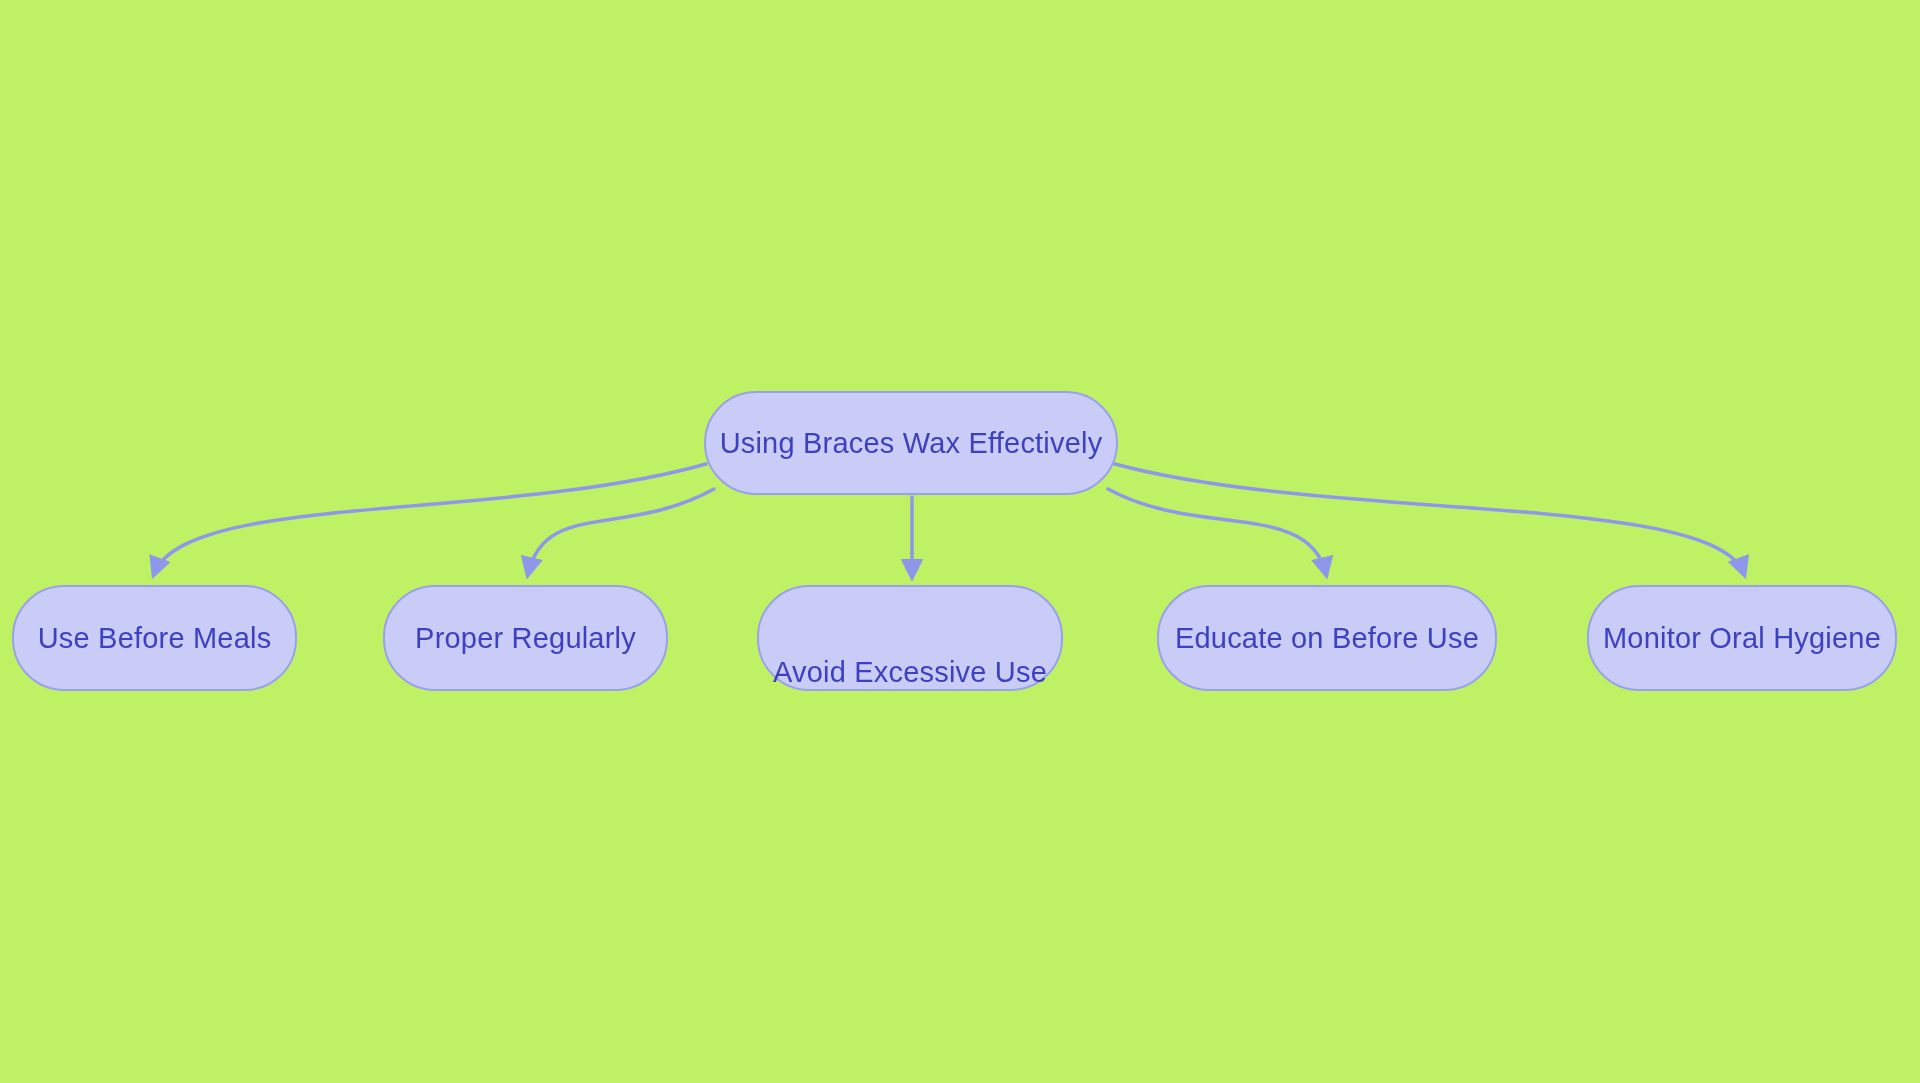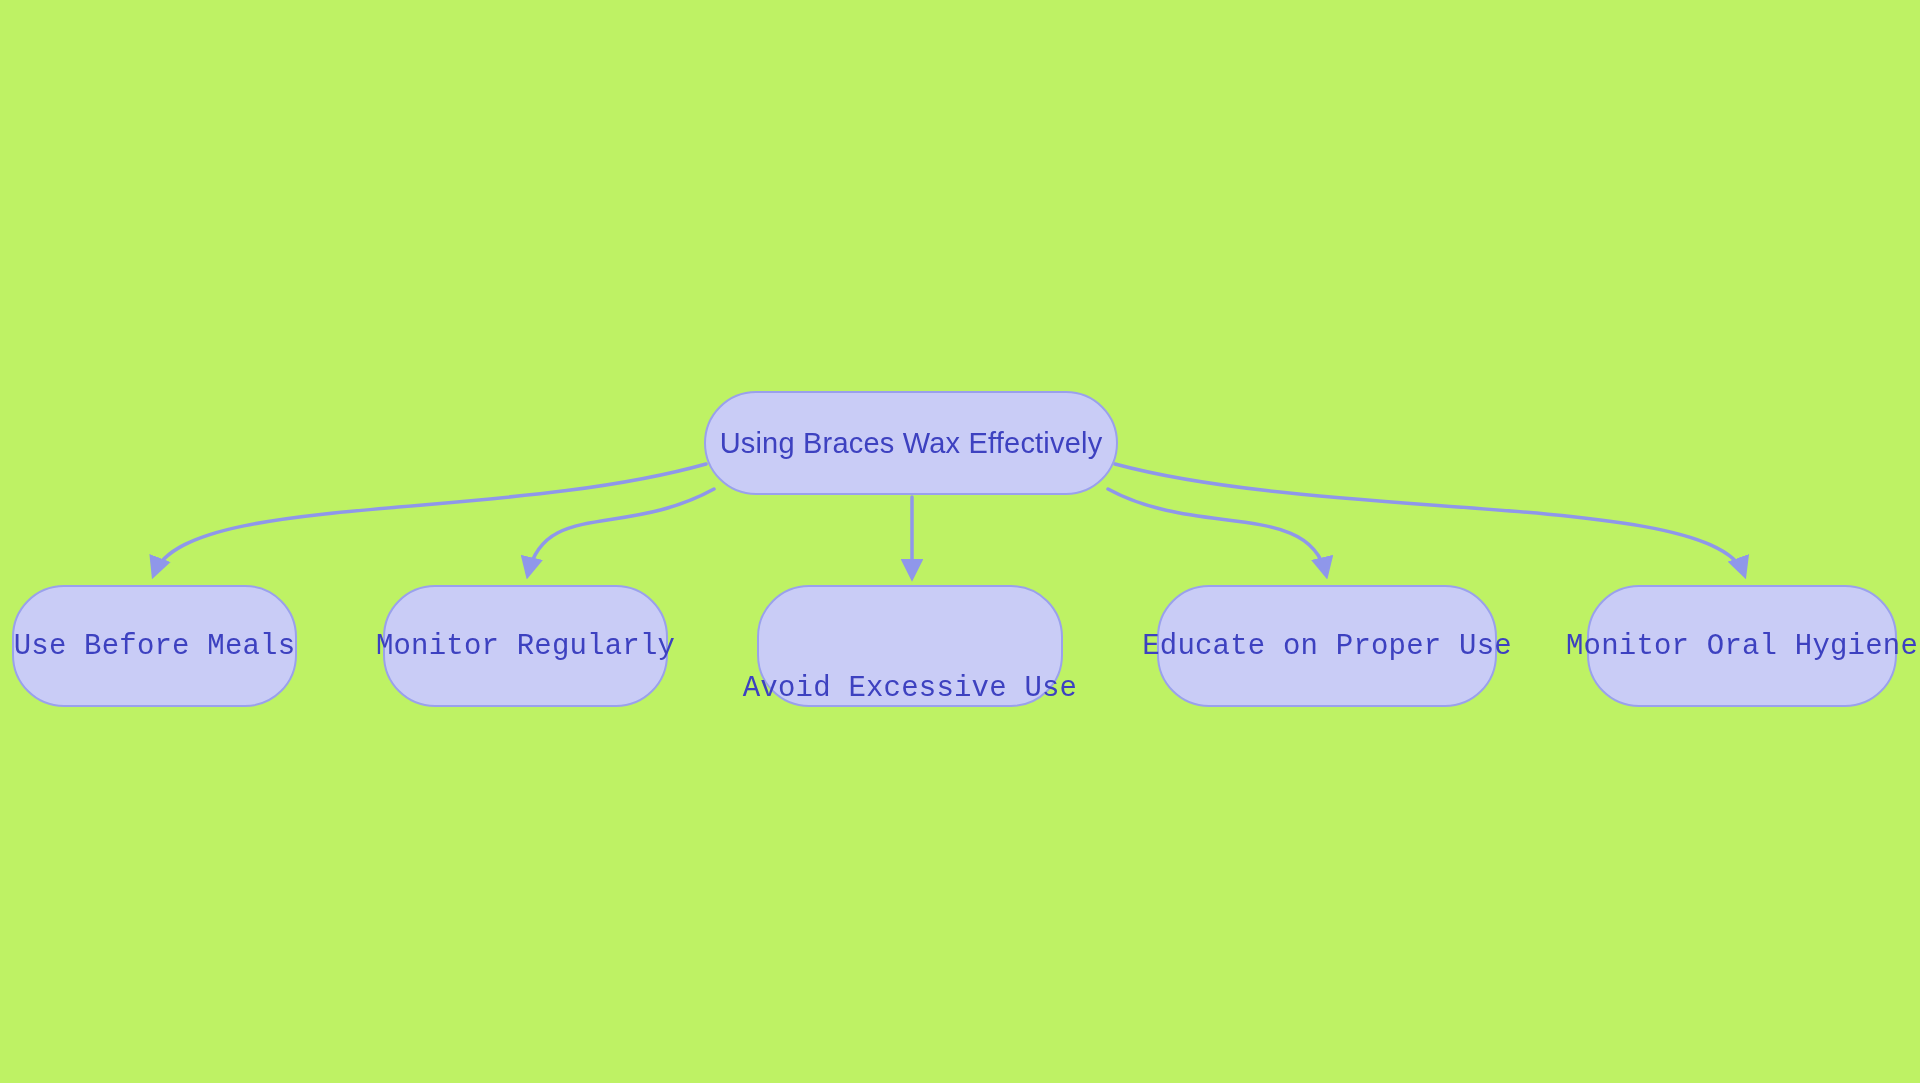--- a/index.html
+++ b/index.html
@@ -35,21 +35,21 @@
     text-align: center;
     color: #3d41c0;
     font-size: 29px;
     font-weight: 500;
     letter-spacing: 0.2px;
     white-space: nowrap;
   }
   
   .node-root   { left: 704px;  top: 391px; width: 414px; height: 104px; }
   
-  .node-child  { top: 585px; height: 122px; font-family: Liberation Mono, monospace; }
+  .node-child  { top: 585px; height: 106px; }
   .node-c0     { left: 12px;   width: 285px; }
   .node-c1     { left: 383px;  width: 285px; }
   .node-c2     { left: 757px;  width: 306px; align-items: flex-end; }
   .node-c3     { left: 1157px; width: 340px; }
   .node-c4     { left: 1587px; width: 310px; }
 </style>
 </head>
 <body>
 
 <div class="canvas">
@@ -71,28 +71,28 @@
 
   <div class="node node-root">
     <span>Using Braces Wax Effectively</span>
   </div>
 
   <div class="node node-child node-c0">
     <span>Use Before Meals</span>
   </div>
 
   <div class="node node-child node-c1">
-    <span>Monitor Regularly</span>
+    <span>Proper Regularly</span>
   </div>
 
   <div class="node node-child node-c2">
     <span>Avoid Excessive Use</span>
   </div>
 
   <div class="node node-child node-c3">
-    <span>Educate on Proper Use</span>
+    <span>Educate on Before Use</span>
   </div>
 
   <div class="node node-child node-c4">
     <span>Monitor Oral Hygiene</span>
   </div>
 
 </div>
 
 </body></html>

